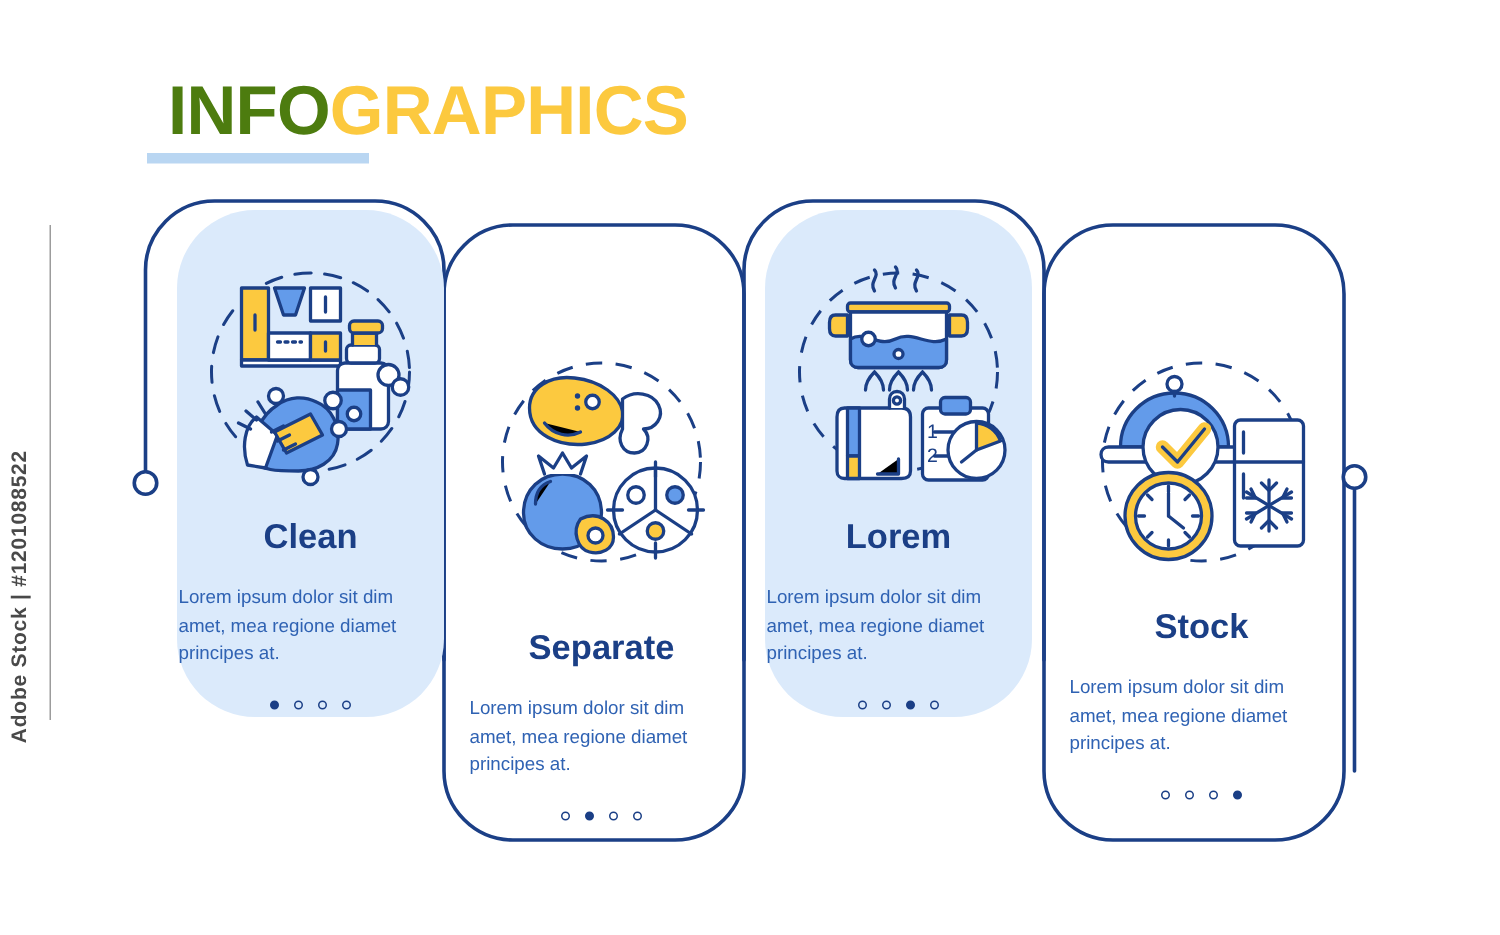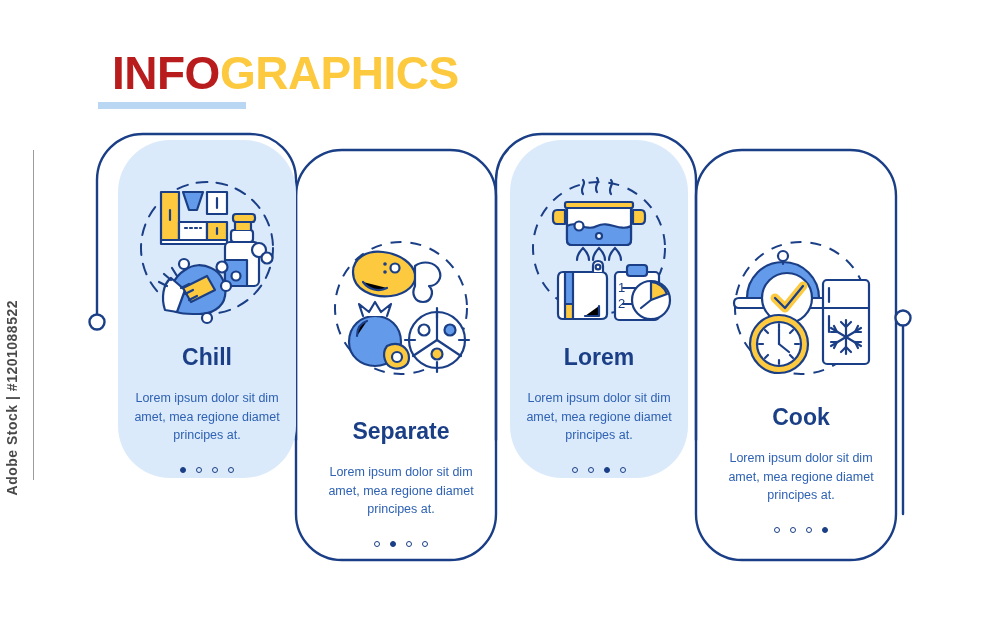--- a/index.html
+++ b/index.html
@@ -48,21 +48,21 @@
   .title {
     position: absolute;
     left: 112px;
     top: 50px;
     font-size: 46px;
     font-weight: bold;
     letter-spacing: -0.5px;
     line-height: 1;
     white-space: nowrap;
   }
-  .title .t-a { color: #b91c1c; }
+  .title .t-a { color: #4d7c0f; }
   .title .t-b { color: #fcc93f; }
   .title-rule {
     position: absolute;
     left: 98px;
     top: 102px;
     width: 148px;
     height: 7px;
     background: #b9d6f2;
   }
 
@@ -105,21 +105,21 @@
     text-align: center;
     line-height: 1;
   }
 
   .card-body {
     margin-top: 20px;
     width: 176px;
     font-size: 12.5px;
     line-height: 1.48;
     color: #2f62b3;
-    text-align: center;
+    text-align: left;
   }
 
   .dots {
     display: flex;
     gap: 10px;
     align-items: center;
     justify-content: center;
     margin-top: 22px;
   }
   .dot {
@@ -208,21 +208,21 @@
           <path d="M42,146 C38,134 40,120 48,114 L62,126 L54,148 Z" fill="#ffffff"></path>
           <path d="M44,122 L36,118 M48,116 L41,110 M54,112 L49,104"></path>
           <path d="M60,124 L84,112 L92,126 L68,138 Z" fill="#fcc93f"></path>
           <path d="M62,130 L70,126 M66,136 L74,132 M58,124 L66,120"></path>
           <circle cx="61" cy="100" r="5" fill="#ffffff"></circle>
           <circle cx="103" cy="122" r="5" fill="#ffffff"></circle>
           <circle cx="84" cy="154" r="5" fill="#ffffff"></circle>
         </g>
       </svg>
     </div>
-    <div class="card-title">Chill</div>
+    <div class="card-title">Clean</div>
     <div class="card-body">Lorem ipsum dolor sit dim amet, mea regione diamet principes at.</div>
     <div class="dots">
       <span class="dot on"></span>
       <span class="dot"></span>
       <span class="dot"></span>
       <span class="dot"></span>
     </div>
   </div>
 
   <div class="card outline" id="card-separate">
@@ -384,21 +384,21 @@
             <path d="M129,103 L124,98 M129,103 L134,98"></path>
             <path d="M129,123 L124,128 M129,123 L134,128"></path>
             <path d="M120,108 L114,108 M120,108 L117,102"></path>
             <path d="M138,118 L144,118 M138,118 L141,124"></path>
             <path d="M138,108 L144,108 M138,108 L141,102"></path>
             <path d="M120,118 L114,118 M120,118 L117,124"></path>
           </g>
         </g>
       </svg>
     </div>
-    <div class="card-title">Cook</div>
+    <div class="card-title">Stock</div>
     <div class="card-body">Lorem ipsum dolor sit dim amet, mea regione diamet principes at.</div>
     <div class="dots">
       <span class="dot"></span>
       <span class="dot"></span>
       <span class="dot"></span>
       <span class="dot on"></span>
     </div>
   </div>
 
 </div>

